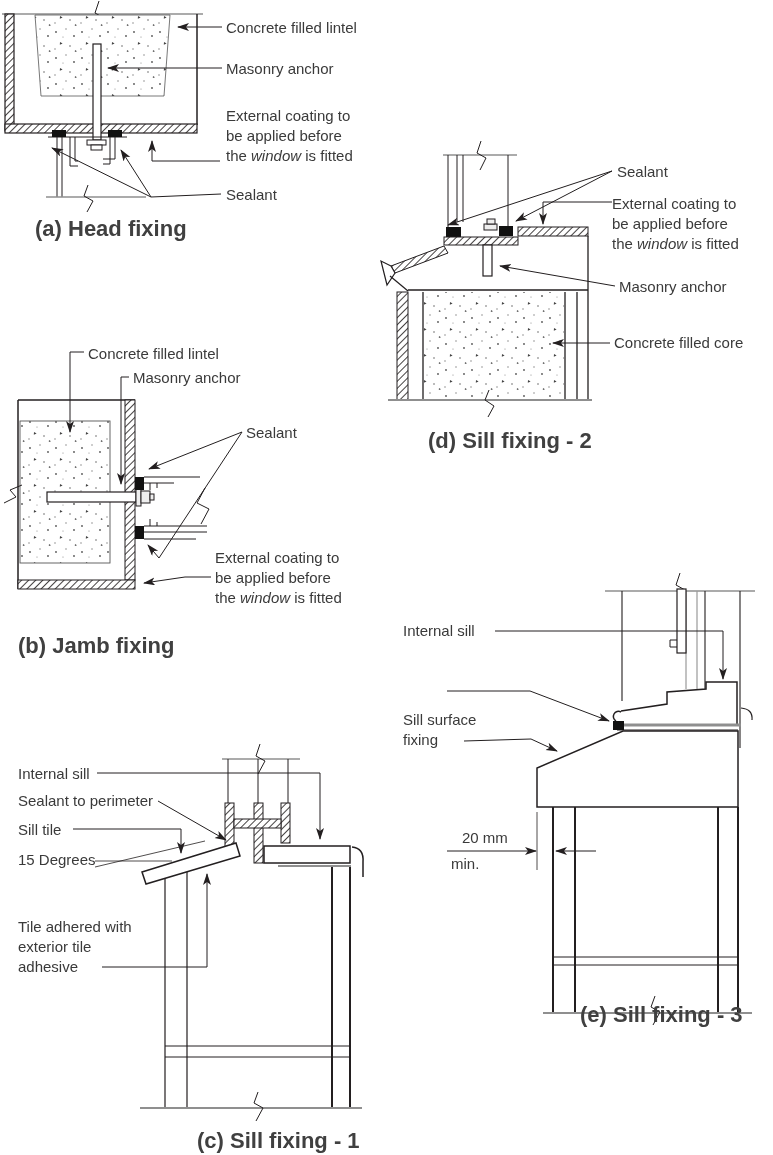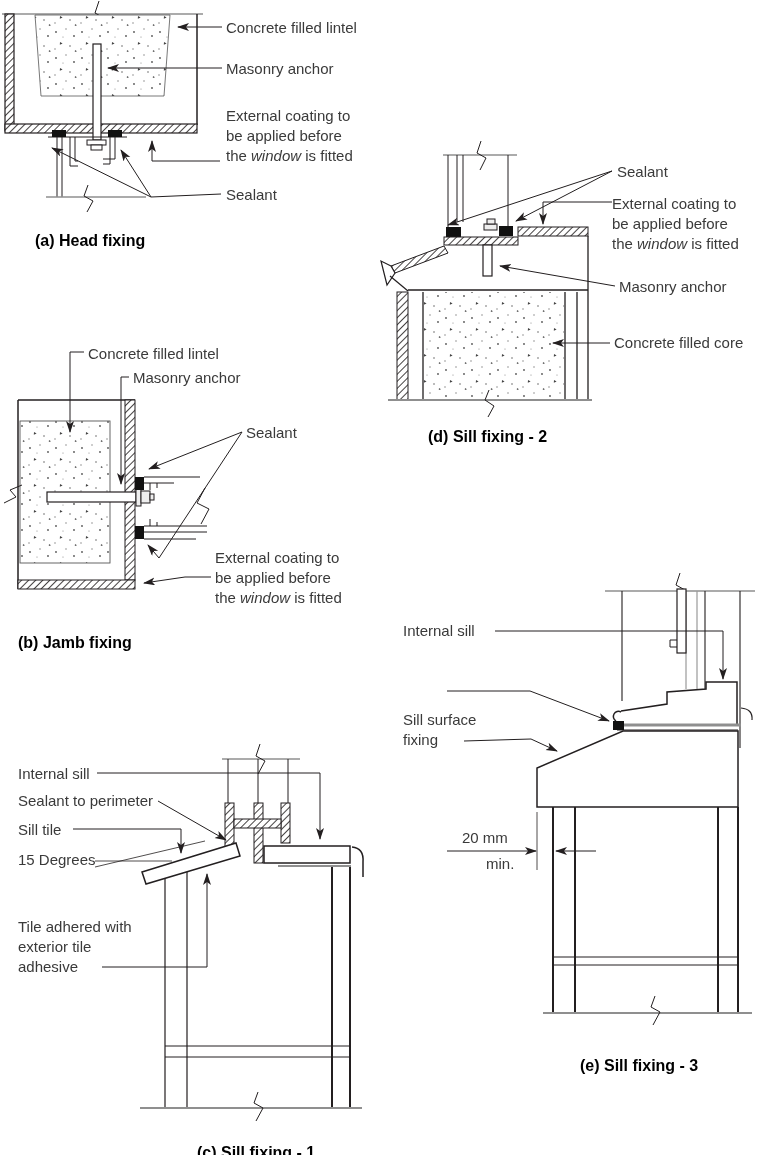--- a/index.html
+++ b/index.html
@@ -1,20 +1,20 @@
 <!DOCTYPE html>
 <html><head>
 <meta charset="utf-8">
 <style>
   html,body{margin:0;padding:0;background:#fff;}
   #page{position:relative;width:773px;height:1155px;background:#fff;overflow:hidden;
         font-family:"Liberation Sans","DejaVu Sans",sans-serif;color:#333;}
   #drawing{position:absolute;left:0;top:0;}
   .lbl{position:absolute;font-size:15px;line-height:20px;color:#3a3a3a;white-space:nowrap;}
-  .cap{position:absolute;font-size:16px;font-weight:bold;color:#000000;white-space:nowrap;margin-top:16px;}
+  .cap{position:absolute;font-size:22px;font-weight:bold;color:#404040;white-space:nowrap;}
   .lbl i{}
 </style>
 </head>
 <body>
 
 <div id="page">
 
 <svg id="drawing" width="773" height="1155" viewBox="0 0 773 1155">
   <defs>
     <pattern id="hatch" width="5" height="5" patternUnits="userSpaceOnUse" patternTransform="rotate(45)">
@@ -192,45 +192,45 @@
   <div class="cap" style="left:35px;top:216px">(a) Head fixing</div>
 
   <div class="lbl" style="left:617px;top:162px">Sealant</div>
   <div class="lbl" style="left:612px;top:194px">
     <div>External coating to</div>
     <div>be applied before</div>
     <div><span>the </span><i>window</i><span> is fitted</span></div>
   </div>
   <div class="lbl" style="left:619px;top:277px">Masonry anchor</div>
   <div class="lbl" style="left:614px;top:333px">Concrete filled core</div>
-  <div class="cap" style="left:428px;top:412px">(d) Sill fixing - 2</div>
+  <div class="cap" style="left:428px;top:428px">(d) Sill fixing - 2</div>
 
   <div class="lbl" style="left:88px;top:344px">Concrete filled lintel</div>
   <div class="lbl" style="left:133px;top:368px">Masonry anchor</div>
   <div class="lbl" style="left:246px;top:423px">Sealant</div>
   <div class="lbl" style="left:215px;top:548px">
     <div>External coating to</div>
     <div>be applied before</div>
     <div><span>the </span><i>window</i><span> is fitted</span></div>
   </div>
-  <div class="cap" style="left:18px;top:618px">(b) Jamb fixing</div>
+  <div class="cap" style="left:18px;top:633px">(b) Jamb fixing</div>
 
   <div class="lbl" style="left:18px;top:764px">Internal sill</div>
   <div class="lbl" style="left:18px;top:791px">Sealant to perimeter</div>
   <div class="lbl" style="left:18px;top:820px">Sill tile</div>
   <div class="lbl" style="left:18px;top:850px">15 Degrees</div>
   <div class="lbl" style="left:18px;top:917px">
     <div>Tile adhered with</div>
     <div>exterior tile</div>
     <div>adhesive</div>
   </div>
   <div class="cap" style="left:197px;top:1128px">(c) Sill fixing - 1</div>
 
   <div class="lbl" style="left:403px;top:621px">Internal sill</div>
   <div class="lbl" style="left:403px;top:710px">
     <div>Sill surface</div>
     <div>fixing</div>
   </div>
   <div class="lbl" style="left:462px;top:828px">20 mm</div>
-  <div class="lbl" style="left:486px;top:854px">min.</div>
-  <div class="cap" style="left:580px;top:1041px">(e) Sill fixing - 3</div>
+  <div class="lbl" style="left:451px;top:854px">min.</div>
+  <div class="cap" style="left:580px;top:1002px">(e) Sill fixing - 3</div>
 
 </div>
 
 </body></html>

